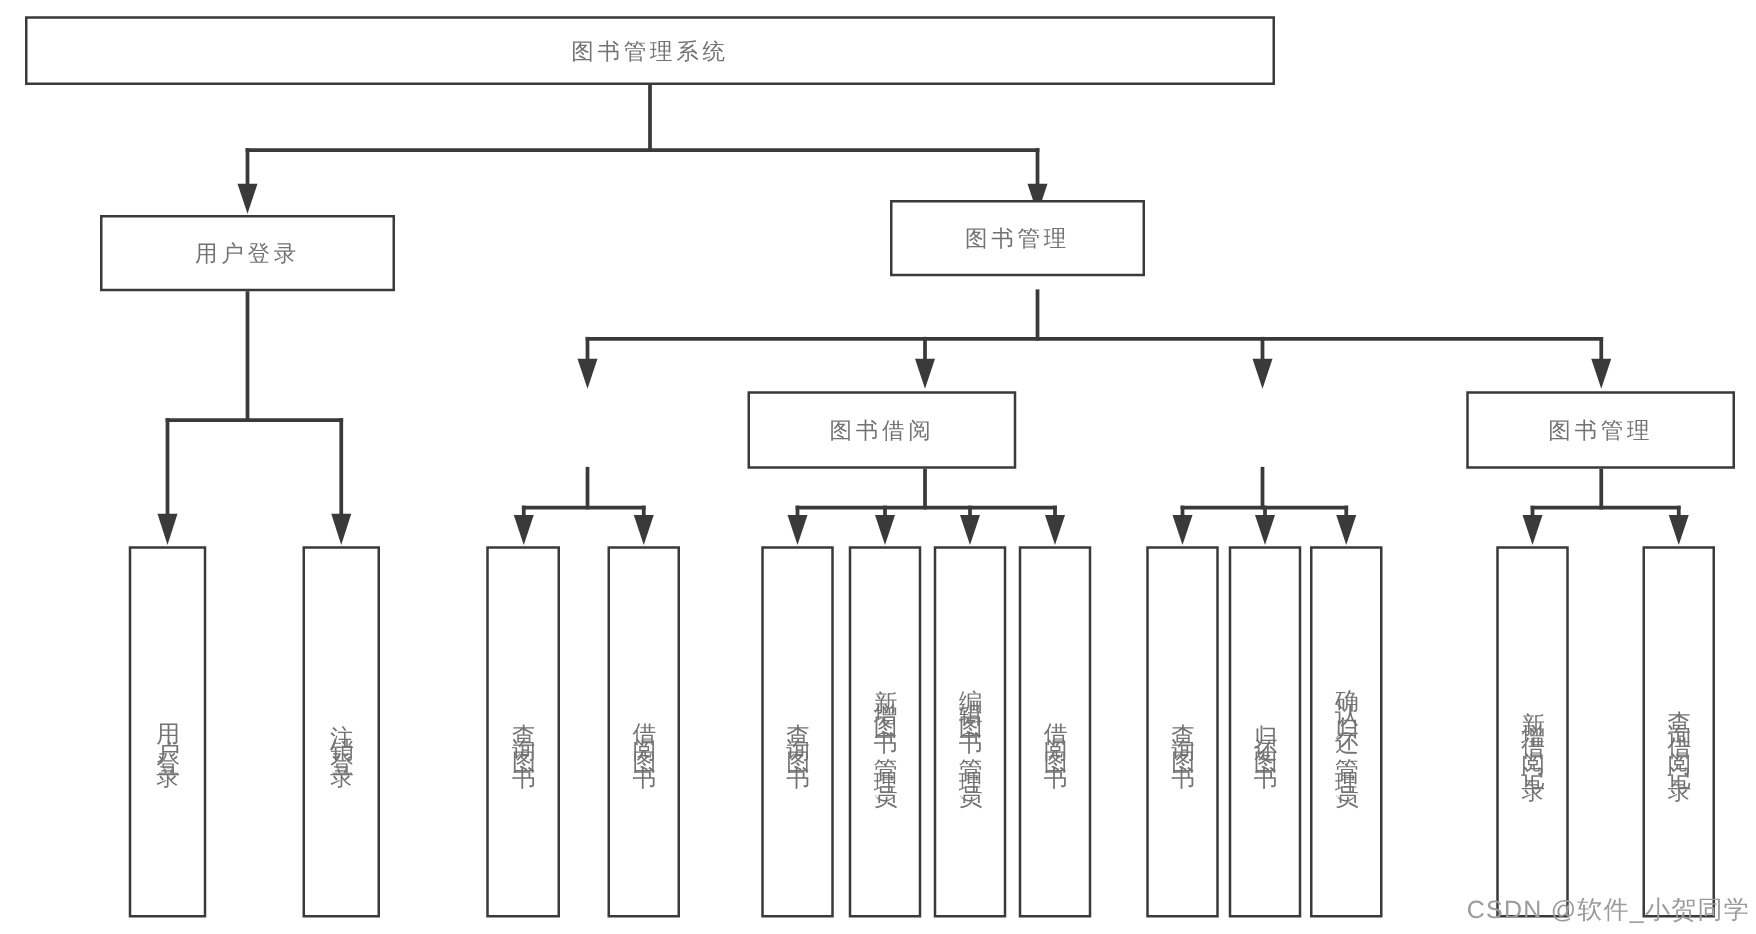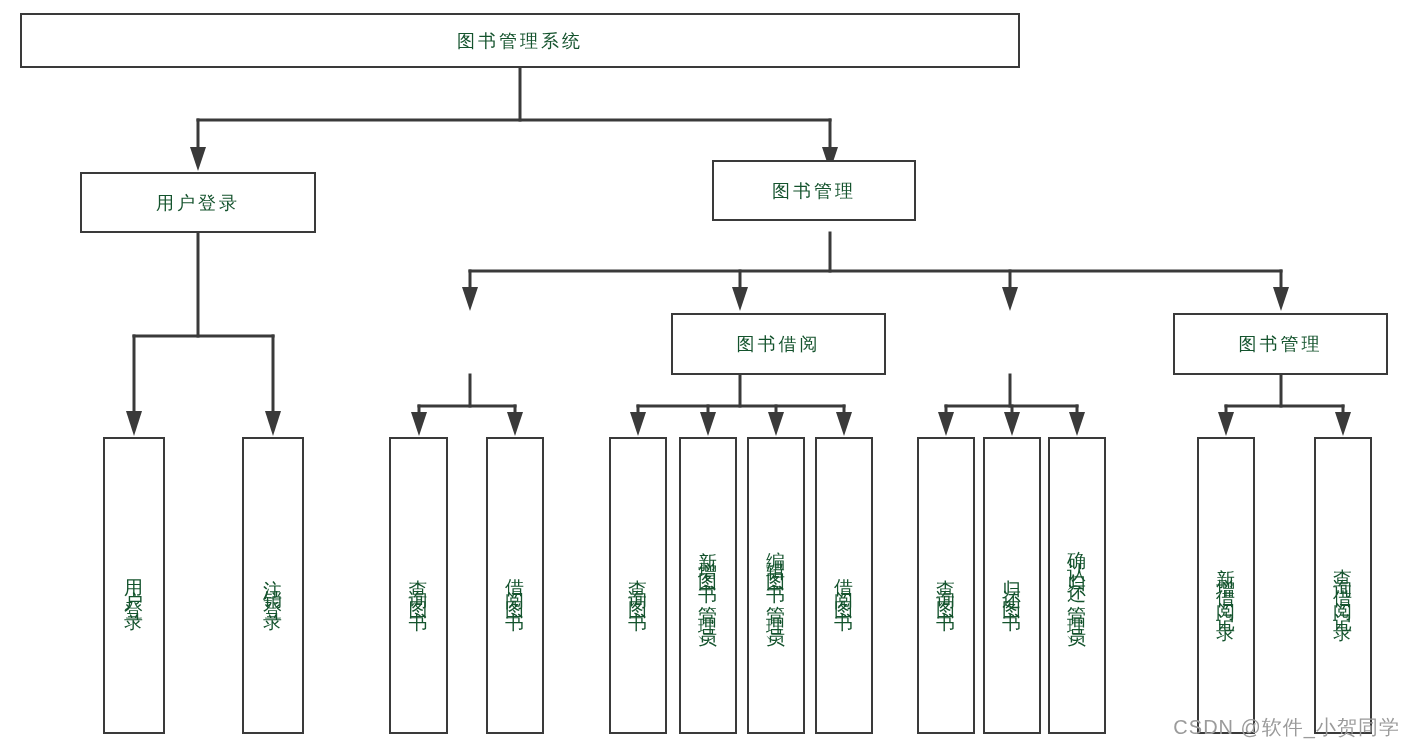--- a/index.html
+++ b/index.html
@@ -15,21 +15,21 @@
   .lines { position: absolute; left: 0; top: 0; width: 1405px; height: 747px; }
   .lines line { stroke: #3a3a3a; stroke-width: 3; stroke-linecap: square; }
   .lines polygon { fill: #3a3a3a; stroke: none; }
   .box {
     position: absolute;
     border: 2px solid #3a3a3a;
     background: #ffffff;
     display: flex;
     align-items: center;
     justify-content: center;
-    color: #14532d;
+    color: #737373;
   }
   .box.h { font-size: 18px; letter-spacing: 3px; white-space: nowrap; }
   .box.v {
     writing-mode: vertical-rl;
     font-size: 19px;
     letter-spacing: 11px;
     line-height: 1;
   }
   .watermark {
     position: absolute;
@@ -113,21 +113,21 @@
       <polygon points="1218,412 1234,412 1226,436"></polygon>
       <polygon points="1335,412 1351,412 1343,436"></polygon>
     </g>
   </svg>
 
   <div class="box h" style="left:20px; top:13px; width:1000px; height:55px">图书管理系统</div>
 
   <div class="box h" style="left:80px; top:172px; width:236px; height:61px">用户登录</div>
   <div class="box h" style="left:712px; top:160px; width:204px; height:61px">图书管理</div>
 
-  <div class="box h" style="left:671px; top:313px; width:215px; height:62px">图书借阅</div>
+  <div class="box h" style="left:598px; top:313px; width:215px; height:62px">图书借阅</div>
   <div class="box h" style="left:1173px; top:313px; width:215px; height:62px">图书管理</div>
 
   <div class="box v" style="left:103px; top:437px; width:62px; height:297px">用户登录</div>
   <div class="box v" style="left:242px; top:437px; width:62px; height:297px">注销登录</div>
 
   <div class="box v" style="left:389px; top:437px; width:59px; height:297px">查询图书</div>
   <div class="box v" style="left:486px; top:437px; width:58px; height:297px">借阅图书</div>
 
   <div class="box v" style="left:609px; top:437px; width:58px; height:297px">查询图书</div>
   <div class="box v" style="left:679px; top:437px; width:58px; height:297px">新增图书（管理员）</div>

